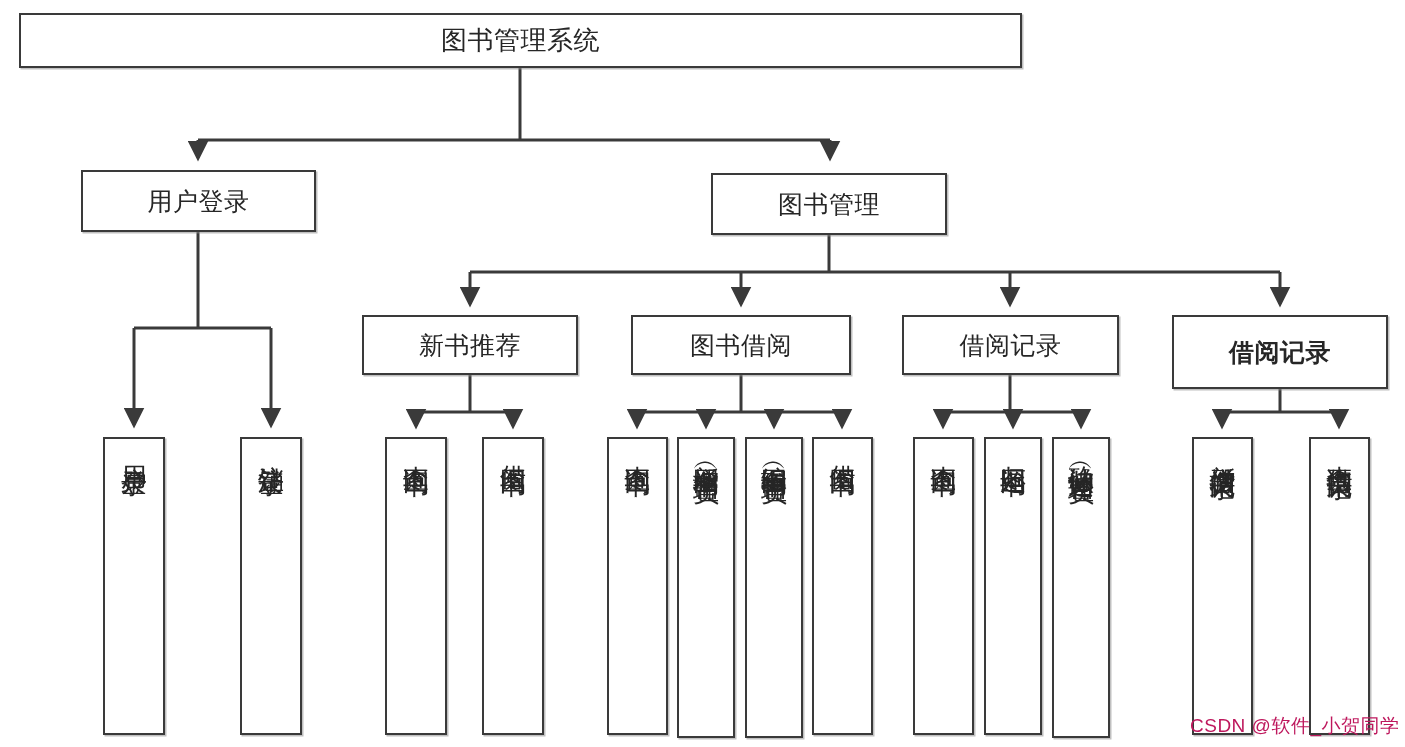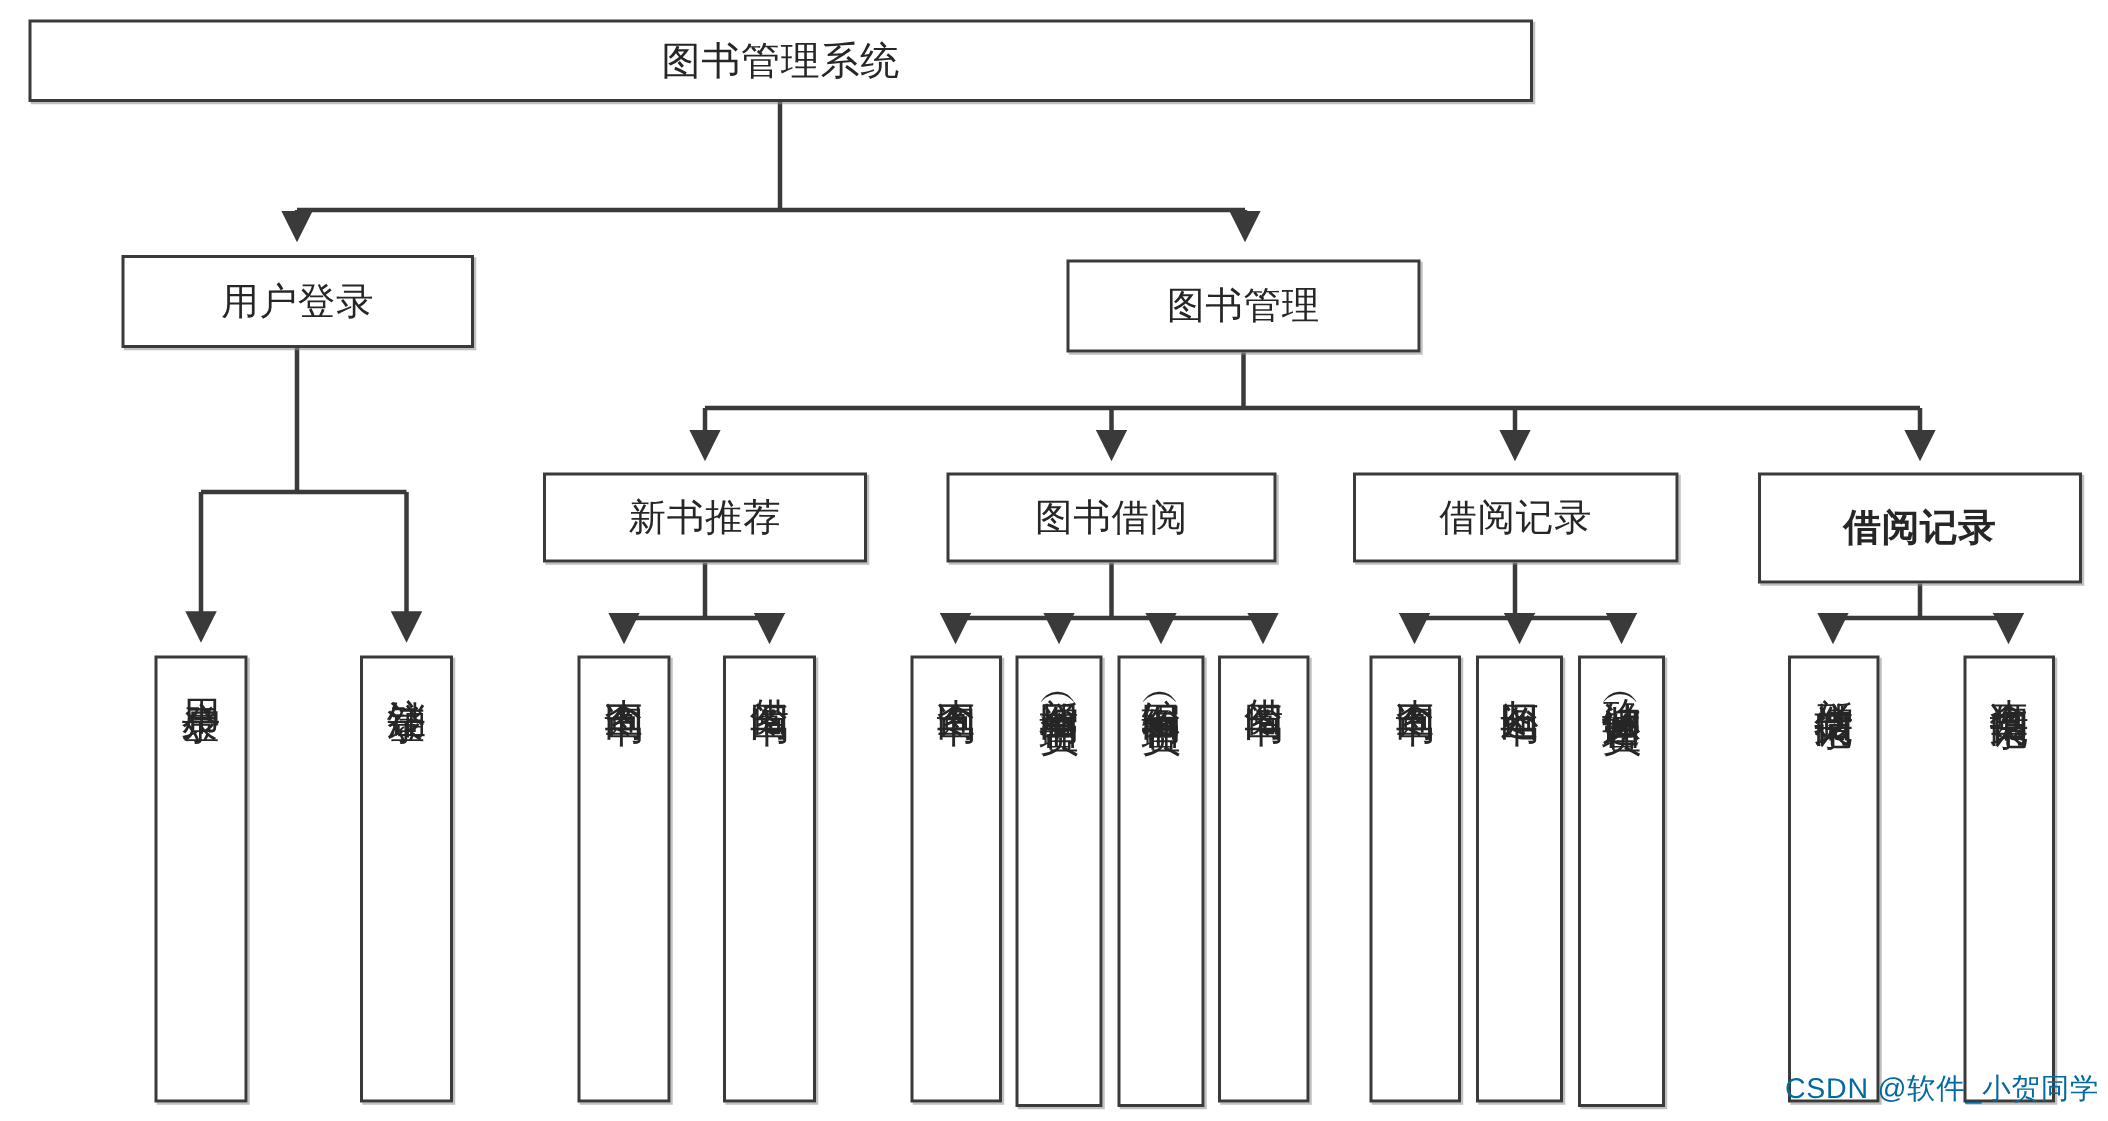--- a/index.html
+++ b/index.html
@@ -56,21 +56,21 @@
     writing-mode: vertical-rl;
     text-orientation: upright;
     font-size: 26px;
     line-height: 1.04;
     letter-spacing: 2px;
     margin: 0 auto;
   }
   .node.root .node-label { font-size: 26px; }
   .watermark {
     position: absolute;
-    color: #0369a1;
+    color: #be185d;
     font-size: 19px;
     letter-spacing: 0.5px;
     white-space: nowrap;
     user-select: none;
   }
 </style>
 </head>
 <body>
 
 <div id="diagram-root">

